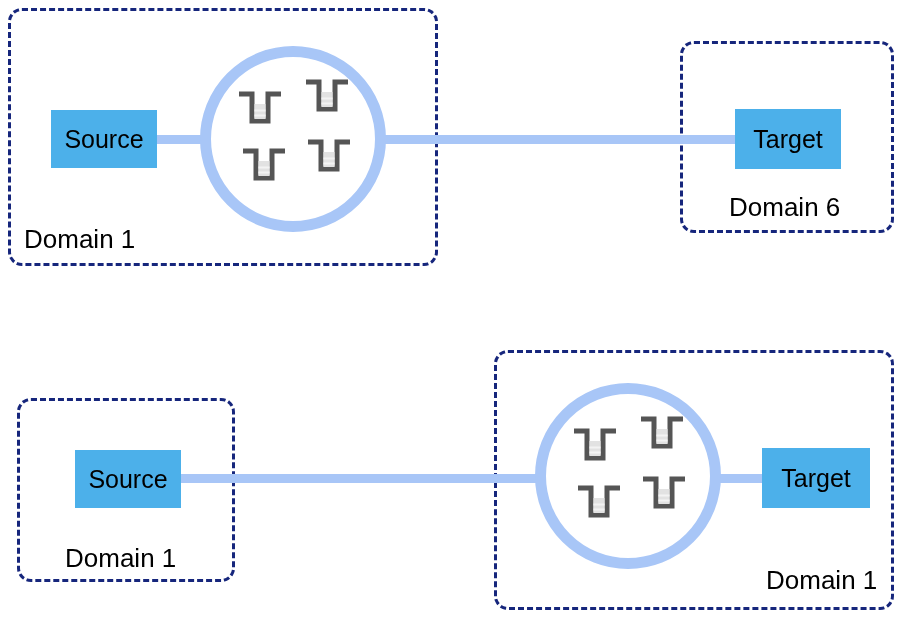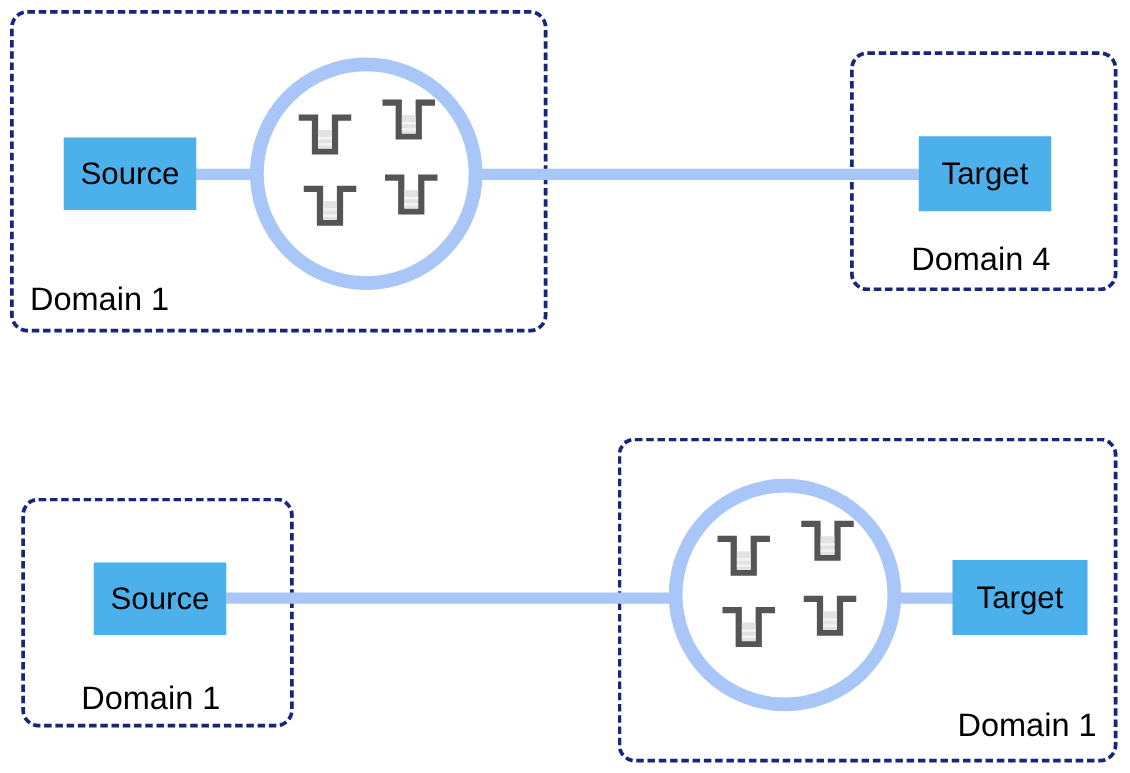--- a/index.html
+++ b/index.html
@@ -79,21 +79,21 @@
 
   <div class="node-box" style="left:51px;top:110px;width:106px;height:58px;">
     <span>Source</span>
   </div>
 
   <div class="node-box" style="left:735px;top:109px;width:106px;height:60px;">
     <span>Target</span>
   </div>
 
   <div class="domain-label" style="left:24px;top:224px;">Domain 1</div>
-  <div class="domain-label" style="left:729px;top:192px;">Domain 4</div>
+  <div class="domain-label" style="left:729px;top:192px;">Domain 6</div>
 
   <div class="domain-box" style="left:17px;top:398px;width:218px;height:184px;"></div>
 
   <div class="domain-box" style="left:494px;top:350px;width:400px;height:260px;"></div>
 
   <div class="link" style="left:181px;top:474px;width:358px;"></div>
 
   <div class="link" style="left:716px;top:474px;width:48px;"></div>
 
   <div class="ring" style="left:535px;top:383px;width:186px;height:186px;"></div>

